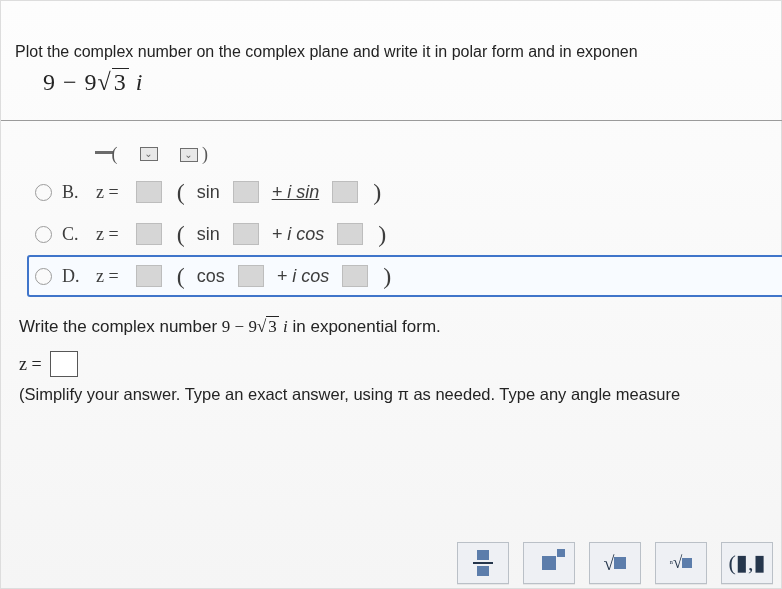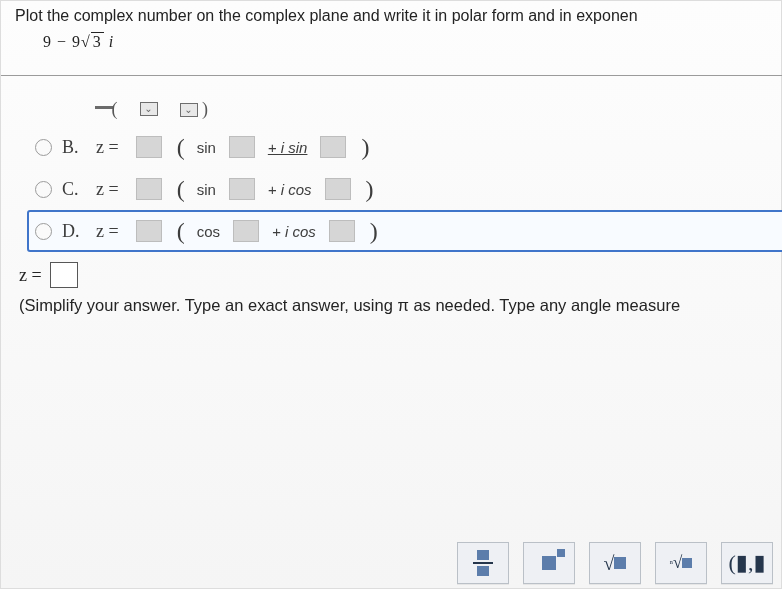--- a/index.html
+++ b/index.html
@@ -14,24 +14,24 @@
     position: relative;
   }
   .page {
     background: #fcfcfc;
     background: linear-gradient(180deg, #fdfdfd 0%, #f5f5f5 100%);
     padding: 6px 14px 0 14px;
     height: 100%;
     border: 1px solid #ddd;
     filter: contrast(0.98) brightness(1.01);
   }
-  .prompt { font-size: 16px; color: #212121; margin-bottom: 8px; white-space: nowrap; }
+  .prompt { font-size: 16px; color: #212121; margin-bottom: 8px; white-space: nowrap; margin-top: 36px; }
   .expr {
     margin-left: 28px;
-    font-size: 16px;
+    font-size: 24px;
     font-family: "Times New Roman", serif;
     letter-spacing: 1px;
   }
   .sqrt {
     font-family: "Times New Roman", serif;
     position: relative;
     display: inline-block;
   }
   .sqrt .radicand {
     border-top: 1.3px solid #222;
@@ -75,21 +75,21 @@
   .zeq { margin-right: 4px;}
   .blank {
     display: inline-block;
     width: 26px; height: 22px;
     background: #d6d6d6;
     vertical-align: middle;
     margin: 0 3px;
     border: 1px solid #bcbcbc;
   }
   .paren { font-size: 24px; vertical-align: middle; padding:0 2px; font-family: "Times New Roman", serif; }
-  .trig { font-family: Arial; font-size: 15px; }
+  .trig { font-family: Arial; font-size: 18px; }
   .highlight {
     border: 2px solid #3e74c9;
     border-radius: 3px;
     padding: 2px 6px 2px 6px;
     background: #f8fbff;
     margin-left: -8px; margin-right:-14px;
     width: 796px;
   }
   .sub-prompt {
     font-size: 17px;
@@ -202,20 +202,23 @@
       <span class="paren">(</span>
       <span class="trig">cos</span>
       <span class="blank"></span>
       <span class="trig" style="font-style:italic;">+ i cos</span>
       <span class="blank"></span>
       <span class="paren">)</span>
     </div>
 
   </div>
 
+  <div class="sub-prompt">
+    <span>Write the complex number </span><span style="font-family:'Times New Roman',serif;">9 − 9</span><span class="sqrt">√<span class="radicand">3</span></span><span class="mathit"> i</span><span> in exponential form.</span>
+  </div>
 
   <div class="zeq2">
     <span>z =</span>
     <span class="inputbox"></span>
   </div>
 
   <div class="note">
     <span>(Simplify your answer. Type an exact answer, using π as needed. Type any angle measure</span><br>
   </div>
 

